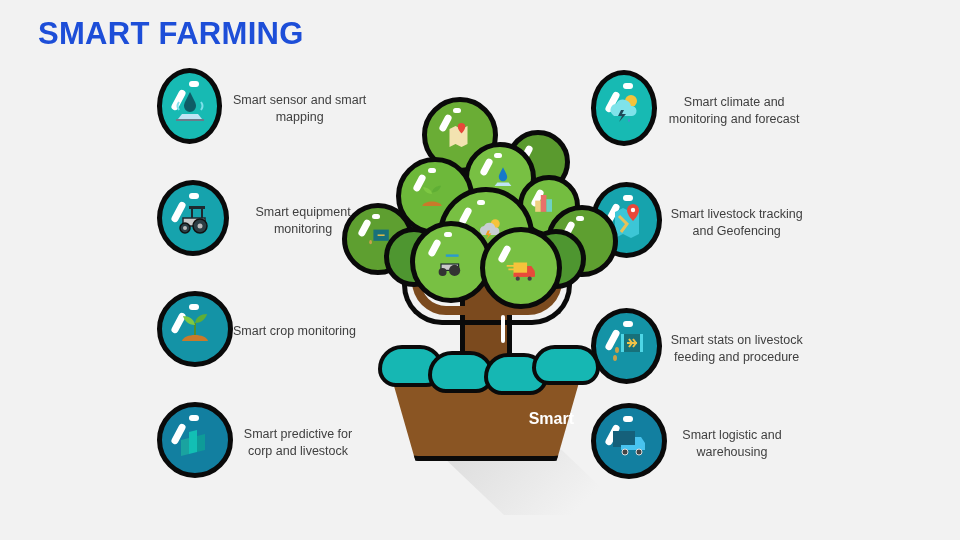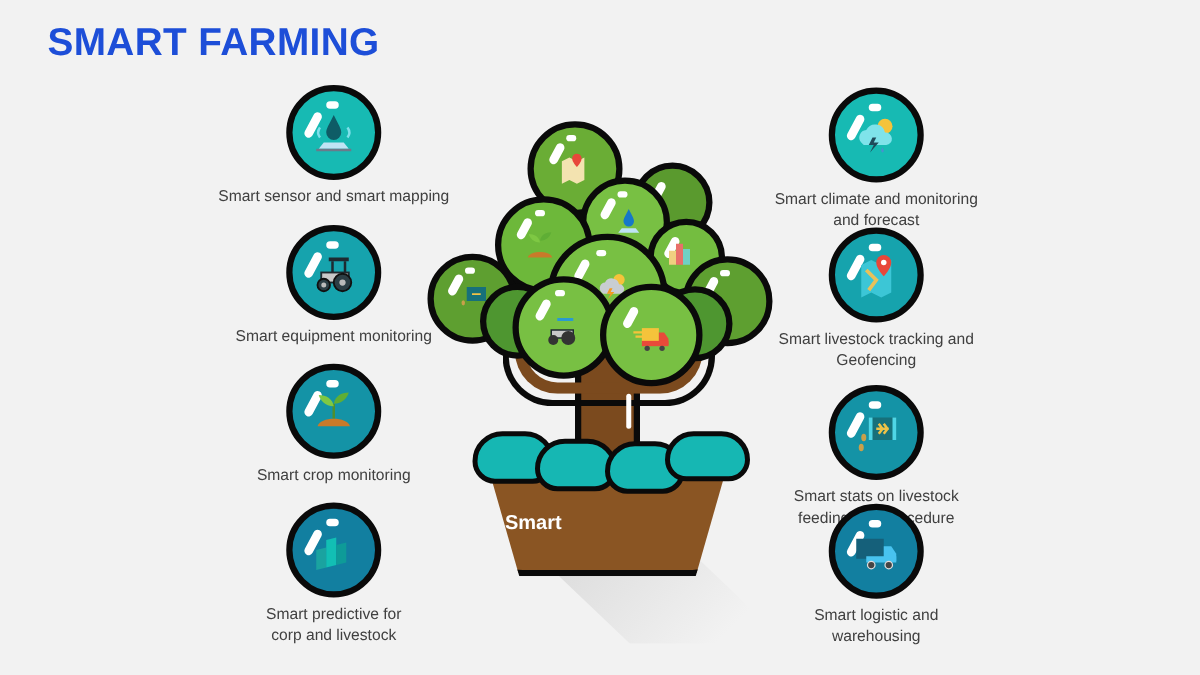--- a/index.html
+++ b/index.html
@@ -1,19 +1,19 @@
 <!DOCTYPE html>
 <html><head>
 <meta charset="utf-8">
 <style>
   * { margin:0; padding:0; box-sizing:border-box; }
   html, body { width:960px; height:540px; overflow:hidden; }
   body { background:#f2f2f2; font-family:"Liberation Sans", sans-serif; position:relative; }
   .title { position:absolute; left:38px; top:16px; font-size:31px; font-weight:bold; color:#1d4ed8; letter-spacing:0.3px; }
-  .feature { position:absolute; width:220px; display:flex; flex-direction:column; align-items:center; }
+  .feature { position:absolute; width:220px; display:flex; flex-direction:row; align-items:center; }
   .bubble { width:76px; height:76px; border-radius:50%; border:5px solid #0a0a0a; position:relative; display:flex; align-items:center; justify-content:center; overflow:hidden; }
   .bubble .shine { position:absolute; left:13px; top:16px; width:7px; height:22px; border-radius:5px; background:#fff; transform:rotate(28deg); }
   .bubble .shine2 { position:absolute; left:27px; top:8px; width:10px; height:6px; border-radius:4px; background:#fff; }
   .label { font-size:12.5px; color:#404040; text-align:center; line-height:17px; margin-top:5px; }
   .icon { position:relative; width:40px; height:40px; }
   .scene { position:absolute; left:340px; top:95px; width:280px; height:420px; }
   .leaf { position:absolute; border-radius:50%; border:5px solid #0a0a0a; }
   .leaf .sh { position:absolute; width:7px; height:18px; border-radius:5px; background:#fff; left:22%; top:18%; transform:rotate(28deg); }
   .leaf .sh2 { position:absolute; width:8px; height:5px; border-radius:4px; background:#fff; left:40%; top:9%; }
   .cloud { position:absolute; background:#16b7b3; border:4px solid #0a0a0a; border-radius:40px 40px 30px 30px; }
@@ -227,21 +227,21 @@
         <path d="M26 14 h5 l4 6 v6 h-9z" fill="#e84a3a"></path>
         <rect x="10" y="22" width="25" height="5" fill="#e84a3a"></rect>
         <circle cx="15" cy="29" r="2.5" fill="#444"></circle>
         <circle cx="29" cy="29" r="2.5" fill="#444"></circle>
       </svg>
   </div>
 
   <div style="position:absolute;left:161px;top:220px;width:4px;height:28px;background:#fff;border-radius:2px;"></div>
 
   <div style="position:absolute;left:48px;top:270px;width:196px;height:96px;background:#8a5523;border:5px solid #0a0a0a;clip-path:polygon(0 0,100% 0,86% 100%,14% 100%);border-radius:0 0 30px 30px;"></div>
-  <div style="position:absolute;left:64px;top:312px;width:170px;text-align:left;color:#fff;font-weight:bold;font-size:16px;line-height:24px;">
+  <div style="position:absolute;left:64px;top:312px;width:170px;text-align:right;color:#fff;font-weight:bold;font-size:16px;line-height:24px;">
     <div>Smart</div>
   </div>
 
   <div class="cloud" style="left:38px;top:250px;width:66px;height:42px;"></div>
   <div class="cloud" style="left:88px;top:256px;width:66px;height:42px;"></div>
   <div class="cloud" style="left:144px;top:258px;width:64px;height:42px;"></div>
   <div class="cloud" style="left:192px;top:250px;width:68px;height:40px;"></div>
 </div>
 
 </body></html>

